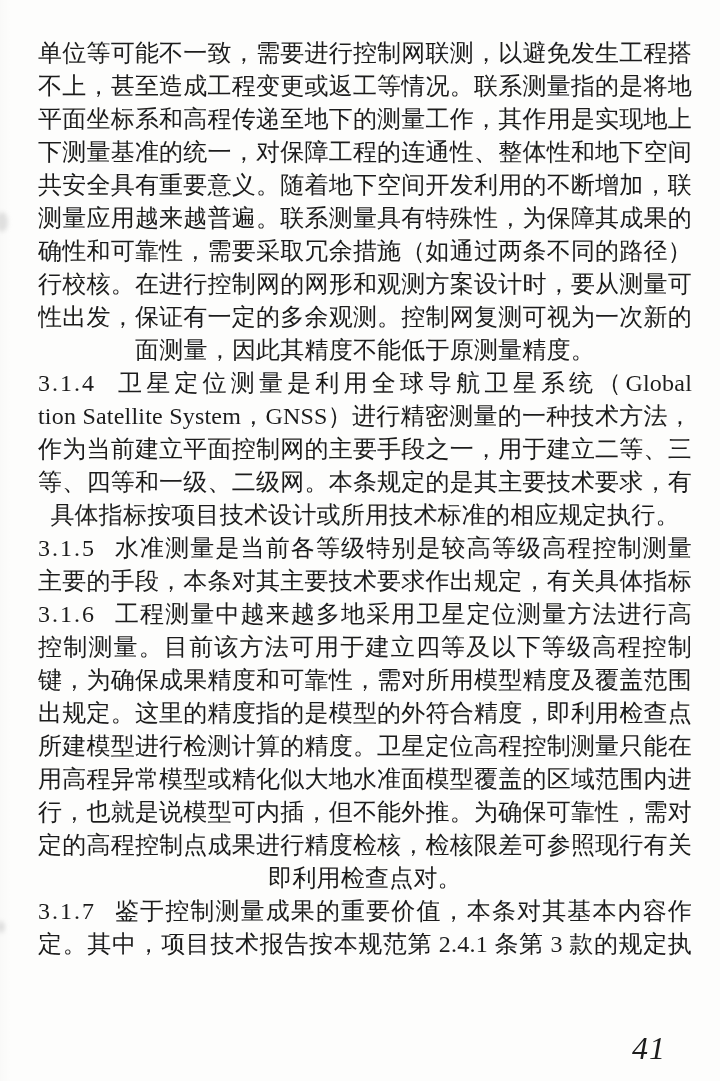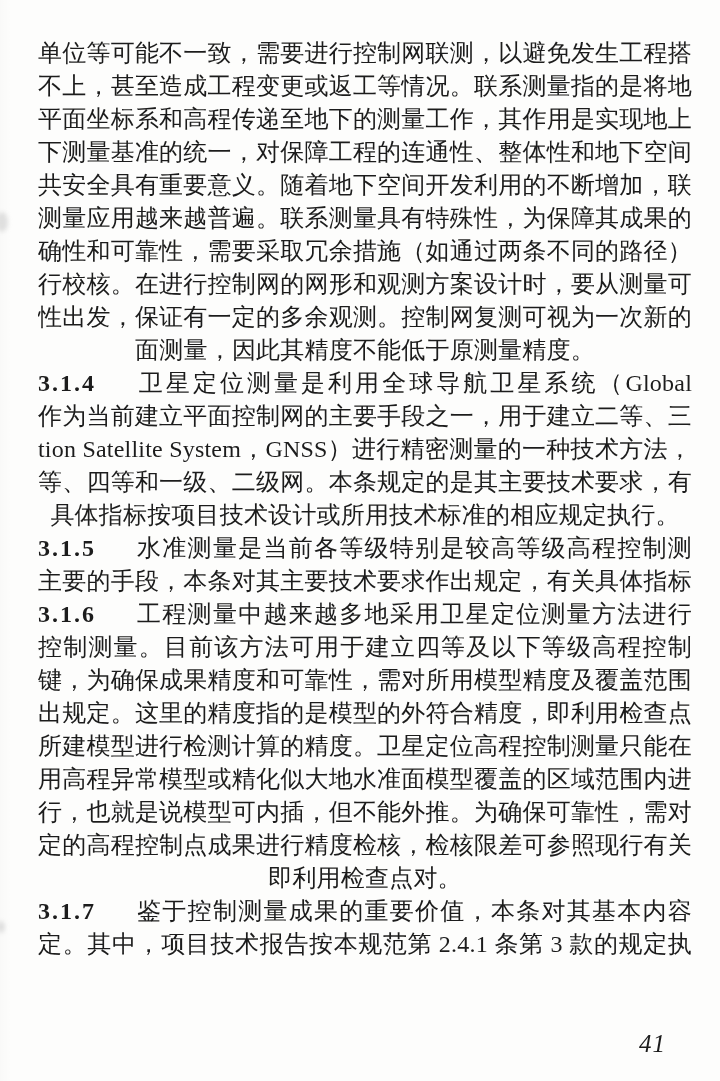--- a/index.html
+++ b/index.html
@@ -28,28 +28,28 @@
     height:33px;white-space:nowrap;
     text-align:center;
   }
   .line.just{
     white-space:normal;
     text-align:justify;
     text-align-last:justify;
     overflow:hidden;
   }
   .secnum{
-    font-weight:bold;
+    font-weight:normal;
     letter-spacing:2px;
-    margin-right:40px;
+    margin-right:18px;
     white-space:nowrap;
   }
   .page-number{
     position:absolute;right:54px;top:1030px;
-    font-style:italic;font-size:25px;color:var(--ink);
+    font-style:italic;font-size:32px;color:var(--ink);
     letter-spacing:1px;
   }
   .smudge{
     position:absolute;background:#c9c9c9;opacity:.55;
     border-radius:50%;filter:blur(2px);
   }
   .smudge.s1{left:-4px;top:212px;width:12px;height:20px;}
   .smudge.s2{left:-3px;top:921px;width:8px;height:12px;}
 </style>
 </head>
@@ -64,22 +64,22 @@
       <div class="line just"><span>不上，甚至造成工程变更或返工等情况。联系测量指的是将地面</span></div>
       <div class="line just"><span>平面坐标系和高程传递至地下的测量工作，其作用是实现地上地</span></div>
       <div class="line just"><span>下测量基准的统一，对保障工程的连通性、整体性和地下空间公</span></div>
       <div class="line just"><span>共安全具有重要意义。随着地下空间开发利用的不断增加，联系</span></div>
       <div class="line just"><span>测量应用越来越普遍。联系测量具有特殊性，为保障其成果的准</span></div>
       <div class="line just"><span>确性和可靠性，需要采取冗余措施（如通过两条不同的路径）进</span></div>
       <div class="line just"><span>行校核。在进行控制网的网形和观测方案设计时，要从测量可靠</span></div>
       <div class="line just"><span>性出发，保证有一定的多余观测。控制网复测可视为一次新的全</span></div>
       <div class="line"><span>面测量，因此其精度不能低于原测量精度。</span></div>
       <div class="line just"><span class="secnum">3.1.4</span><span>卫星定位测量是利用全球导航卫星系统（Global Naviga-</span></div>
+      <div class="line just"><span>tion Satellite System，GNSS）进行精密测量的一种技术方法，</span></div>
       <div class="line just"><span>作为当前建立平面控制网的主要手段之一，用于建立二等、三</span></div>
-      <div class="line just"><span>tion Satellite System，GNSS）进行精密测量的一种技术方法，</span></div>
       <div class="line just"><span>等、四等和一级、二级网。本条规定的是其主要技术要求，有关</span></div>
       <div class="line"><span>具体指标按项目技术设计或所用技术标准的相应规定执行。</span></div>
       <div class="line just"><span class="secnum">3.1.5</span><span>水准测量是当前各等级特别是较高等级高程控制测量最</span></div>
       <div class="line just"><span>主要的手段，本条对其主要技术要求作出规定，有关具体指标按</span></div>
       <div class="line just"><span class="secnum">3.1.6</span><span>工程测量中越来越多地采用卫星定位测量方法进行高程</span></div>
       <div class="line just"><span>控制测量。目前该方法可用于建立四等及以下等级高程控制网。</span></div>
       <div class="line just"><span>键，为确保成果精度和可靠性，需对所用模型精度及覆盖范围作</span></div>
       <div class="line just"><span>出规定。这里的精度指的是模型的外符合精度，即利用检查点对</span></div>
       <div class="line just"><span>所建模型进行检测计算的精度。卫星定位高程控制测量只能在所</span></div>
       <div class="line just"><span>用高程异常模型或精化似大地水准面模型覆盖的区域范围内进</span></div>

